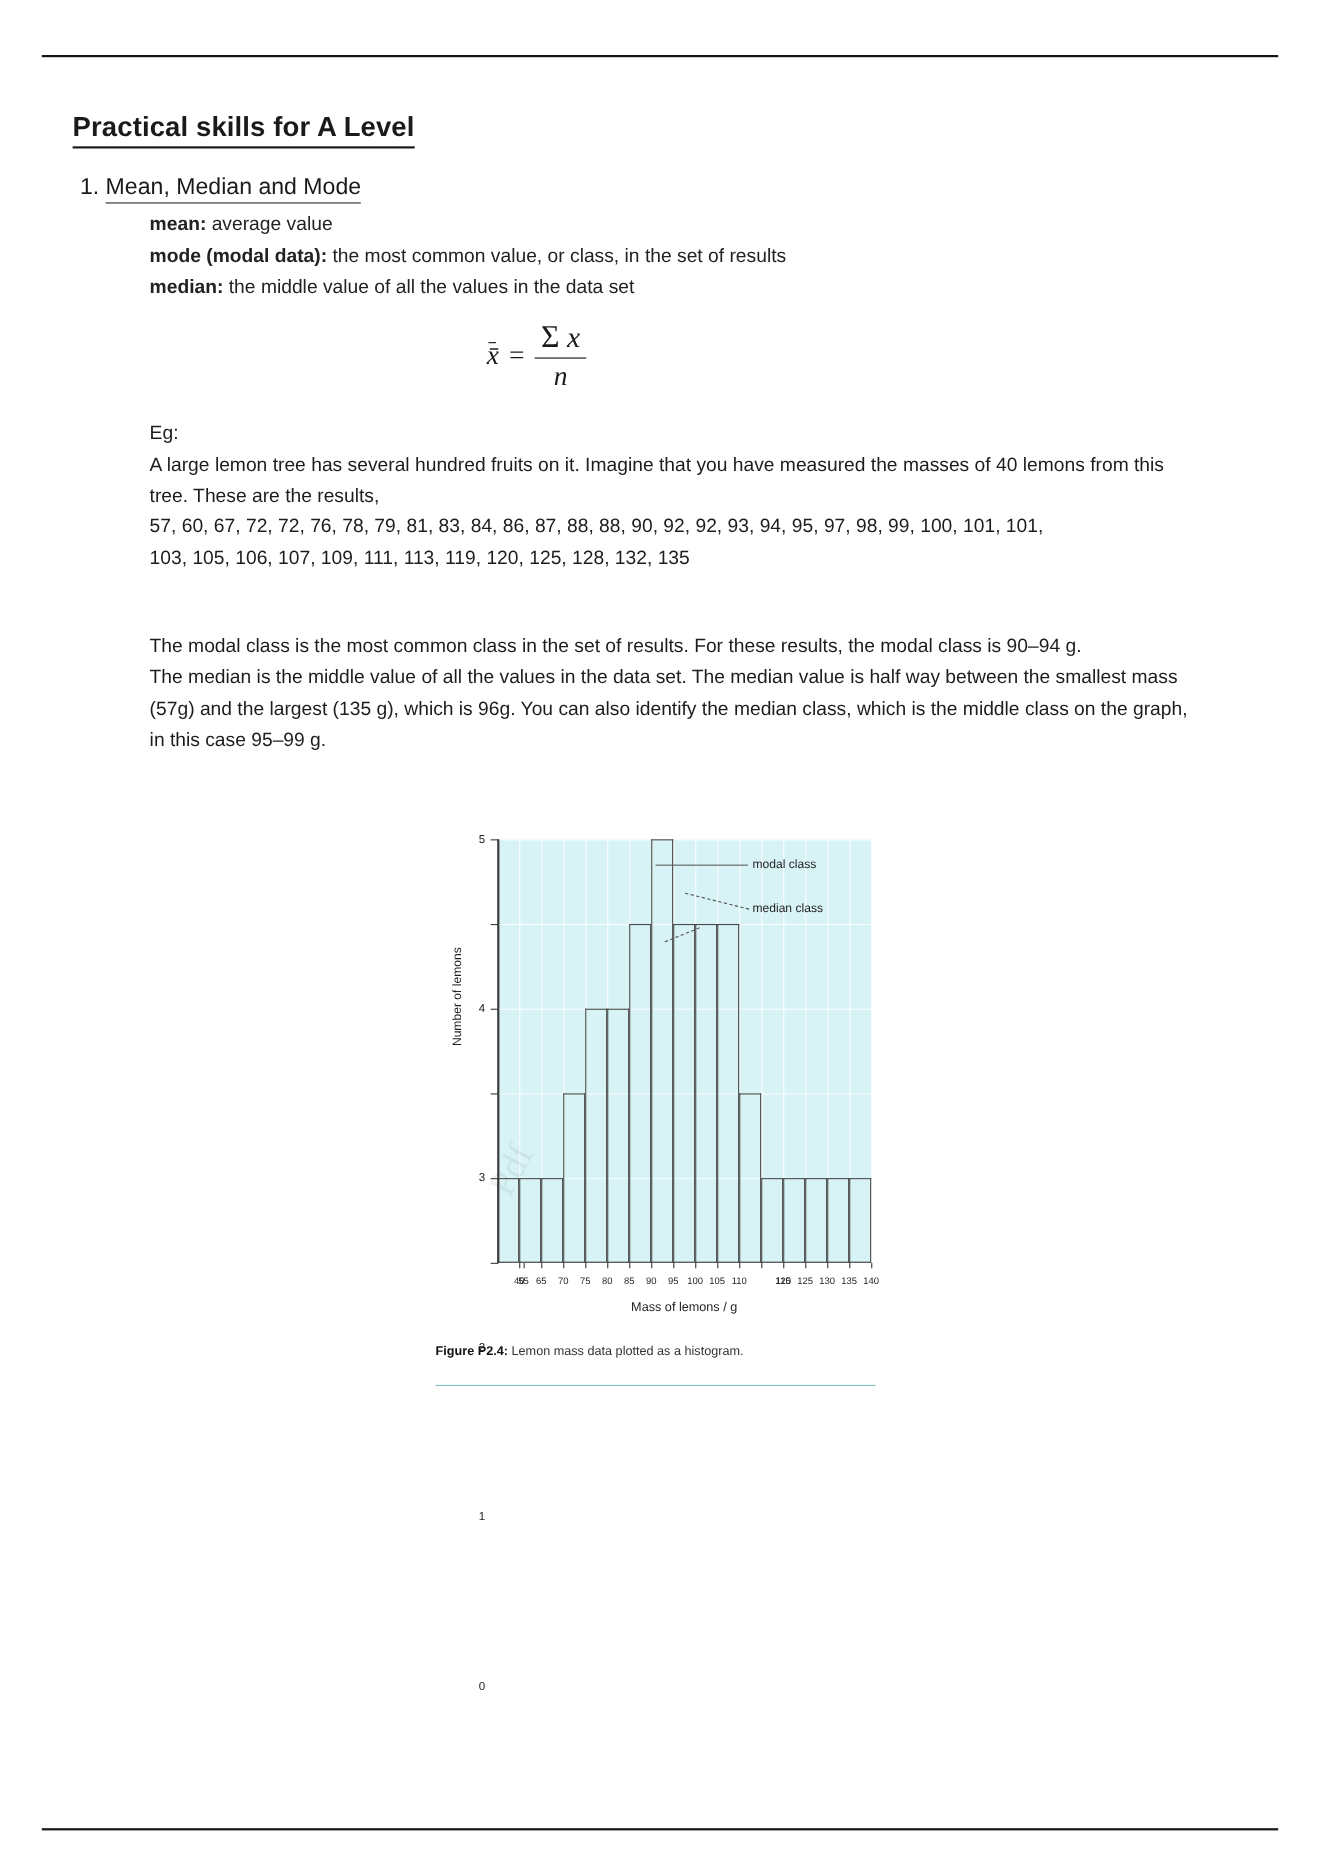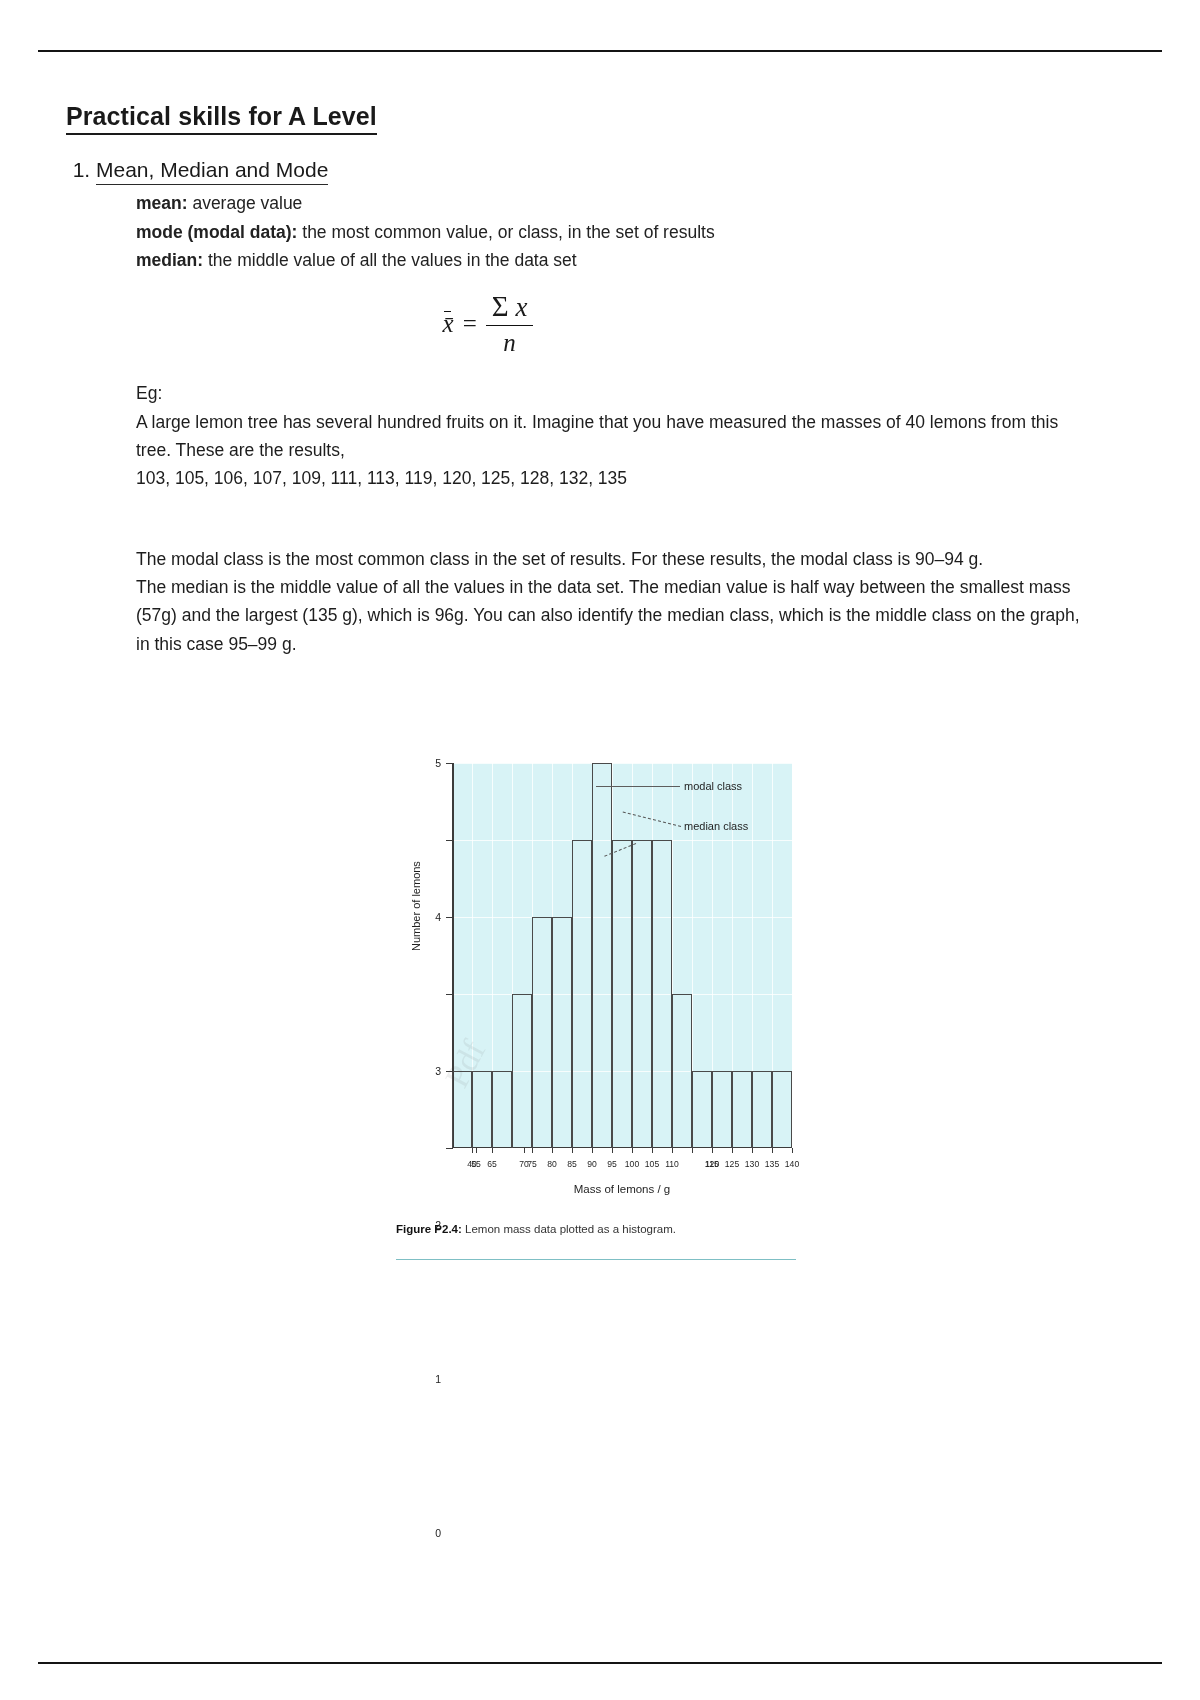--- a/index.html
+++ b/index.html
@@ -251,20 +251,21 @@
           </div>
 
           <div class="formula">
             <span class="xbar">x̄</span><span class="eqsign">=</span><span class="frac"><span class="num"><span class="sigma">Σ</span> <span>x</span></span><span class="den">n</span></span>
           </div>
 
           <div class="spacer-sm"></div>
 
           <p class="para">Eg:</p>
           <p class="para">A large lemon tree has several hundred fruits on it. Imagine that you have measured the masses of 40 lemons from this tree. These are the results,</p>
+          <p class="para">57, 60, 67, 72, 72, 76, 78, 79, 81, 83, 84, 86, 87, 88, 88, 90, 92, 92, 93, 94, 95, 97, 98, 99, 100, 101, 101,</p>
           <p class="para">103, 105, 106, 107, 109, 111, 113, 119, 120, 125, 128, 132, 135</p>
 
           <div class="spacer-md"></div>
 
 
           <div class="spacer-md"></div>
 
           <p class="para">The modal class is the most common class in the set of results. For these results, the modal class is 90–94 g.</p>
           <p class="para">The median is the middle value of all the values in the data set. The median value is half way between the smallest mass (57g) and the largest (135 g), which is 96g. You can also identify the median class, which is the middle class on the graph, in this case 95–99 g.</p>
         </div>
@@ -346,21 +347,21 @@
           </div>
           <div class="xtick" style="left: 0px; margin-left: 24px;">
             <div class="xlab" style="left: 0px;">55</div>
           </div>
           <div class="xtick" style="left: 20px;">
             <div class="xlab" style="left: 0px;">40</div>
           </div>
           <div class="xtick" style="left: 40px;">
             <div class="xlab" style="left: 0px;">65</div>
           </div>
-          <div class="xtick" style="left: 72px;">
+          <div class="xtick" style="left: 60px;">
             <div class="xlab" style="left: 0px;">70</div>
           </div>
           <div class="xtick" style="left: 80px;">
             <div class="xlab" style="left: 0px;">75</div>
           </div>
           <div class="xtick" style="left: 100px;">
             <div class="xlab" style="left: 0px;">80</div>
           </div>
           <div class="xtick" style="left: 120px;">
             <div class="xlab" style="left: 0px;">85</div>

